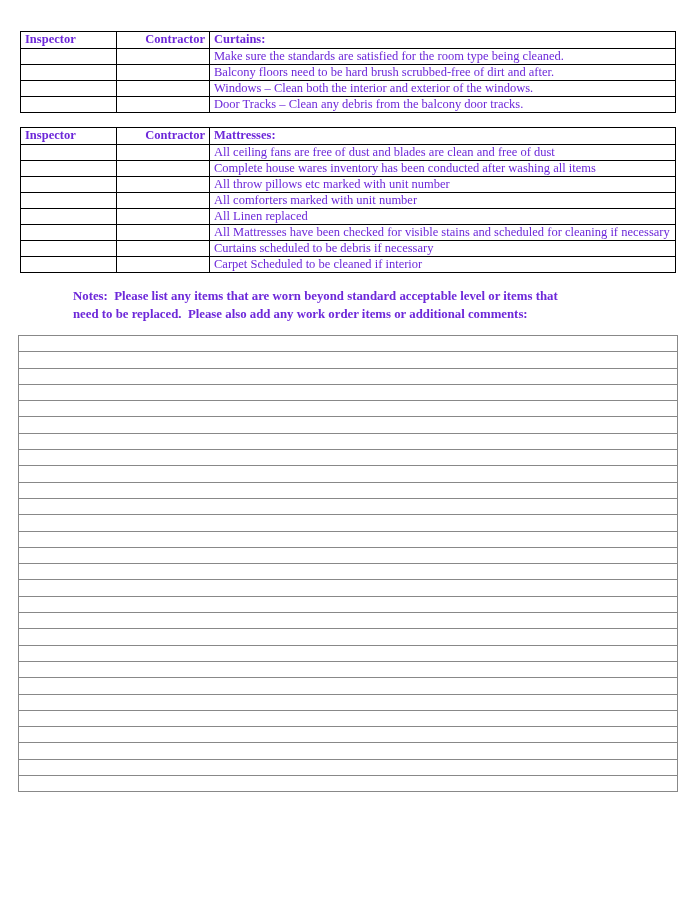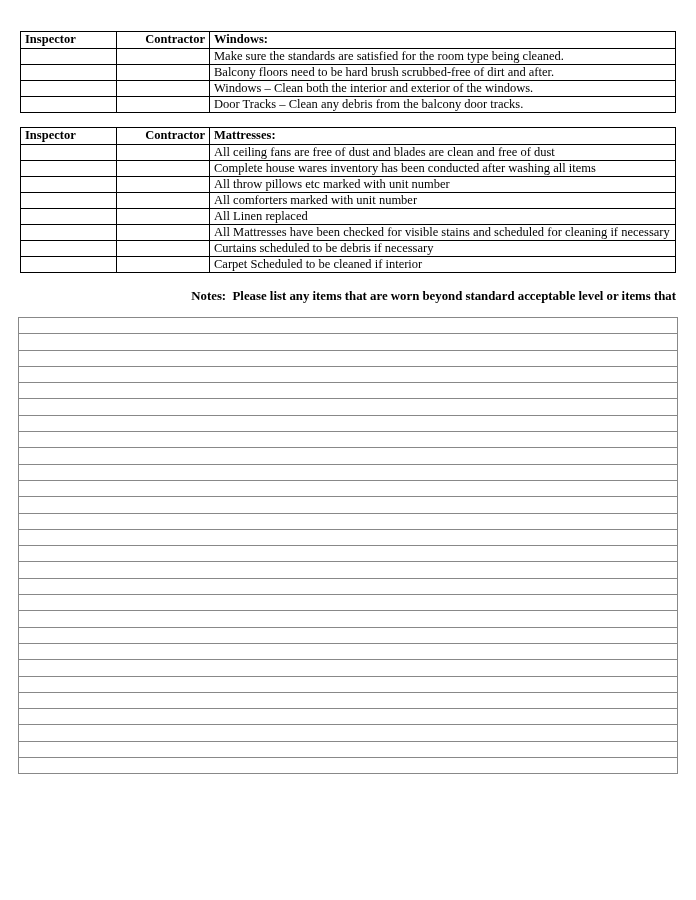--- a/index.html
+++ b/index.html
@@ -3,21 +3,21 @@
 <meta charset="utf-8">
 <style>
   html, body { margin: 0; padding: 0; background: #ffffff; }
   .page {
     position: relative;
     width: 696px;
     height: 900px;
     box-sizing: border-box;
     padding: 31px 20px 0 20px;
     background: #ffffff;
-    color: #000000;
+    color: #6d28d9;
     font-family: "Liberation Serif", serif;
     overflow: hidden;
   }
   table.check-table {
     border-collapse: collapse;
     width: 656px;
     table-layout: fixed;
   }
   table.check-table td {
     border: 1px solid #000000;
@@ -32,21 +32,21 @@
   table.check-table td.c2 { width: 84px; text-align: right; }
   table.check-table td.hdr { font-weight: bold; }
   table.check-table tr.header-row td { height: 16px; }
   .gap-table { margin-top: 14px; }
   .notes {
     margin: 14px 0 0 53px;
     font-weight: bold;
     font-size: 12.8px;
     line-height: 18px;
   }
-  .notes .notes-line { white-space: pre; text-align: right; }
+  .notes .notes-line { white-space: pre; }
   table.lines-table {
     border-collapse: collapse;
     width: 660px;
     margin-left: -2px;
     margin-top: 12px;
     table-layout: fixed;
   }
   table.lines-table td {
     border: 1px solid #888888;
     height: 15.3px;
@@ -56,21 +56,21 @@
 </head>
 <body>
 
 <div class="page">
 
   <table class="check-table">
       <tbody>
         <tr class="header-row">
           <td class="hdr c1">Inspector</td>
           <td class="hdr c2">Contractor</td>
-          <td class="hdr">Windows:</td>
+          <td class="hdr">Curtains:</td>
         </tr>
         <tr>
           <td class="c1"></td>
           <td class="c2"></td>
           <td>Make sure the standards are satisfied for the room type being cleaned.</td>
         </tr>
         <tr>
           <td class="c1"></td>
           <td class="c2"></td>
           <td>Balcony floors need to be hard brush scrubbed-free of dirt and after.</td>
@@ -133,20 +133,21 @@
         <tr>
           <td class="c1"></td>
           <td class="c2"></td>
           <td>Carpet Scheduled to be cleaned if interior</td>
         </tr>
       </tbody>
     </table>
 
   <div class="notes">
     <div class="notes-line">Notes:  Please list any items that are worn beyond standard acceptable level or items that</div>
+    <div class="notes-line">need to be replaced.  Please also add any work order items or additional comments:</div>
   </div>
 
   <table class="lines-table">
       <tbody>
         <tr>
           <td></td>
         </tr>
         <tr>
           <td></td>
         </tr>

